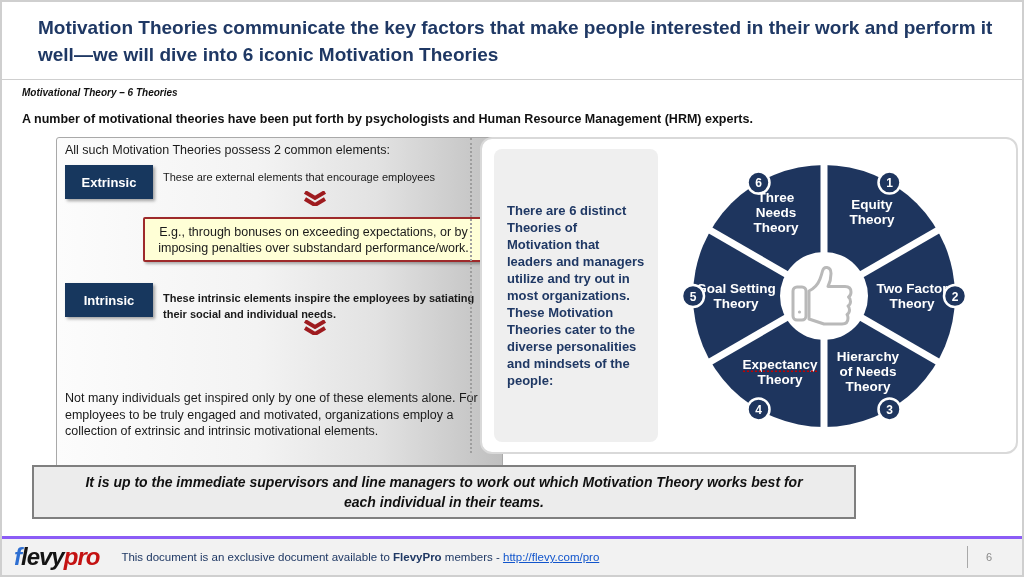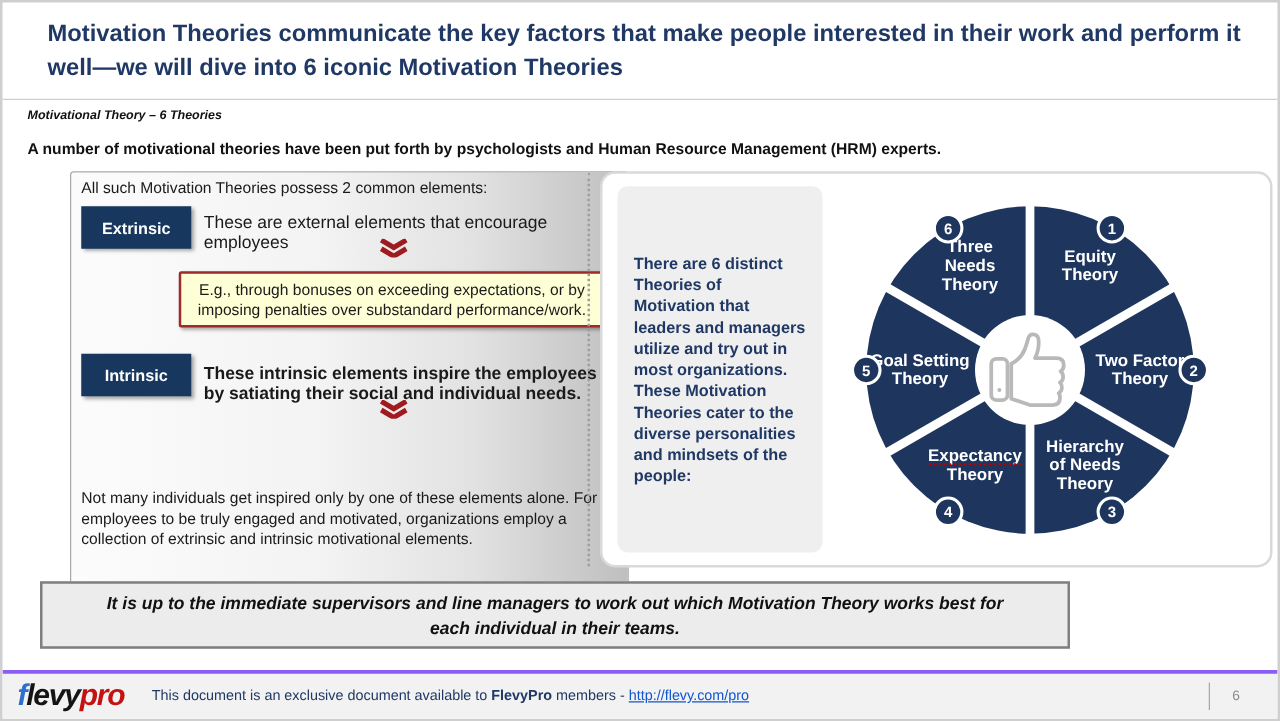--- a/index.html
+++ b/index.html
@@ -29,21 +29,21 @@
     background: linear-gradient(to right, #fcfcfc 0%, #f3f3f3 45%, #e2e2e2 72%, #bfbfbf 100%);
     margin-left: 44px;
   }
   .lp-intro { position: absolute; top: 5px; left: 8px; font-size: 12.5px; color: #1a1a1a; }
   .lp-label {
     position: absolute; left: 8px; width: 88px; height: 34px;
     background: #17375E; color: #ffffff; font-size: 13px; font-weight: bold;
     display: flex; align-items: center; justify-content: center;
     box-shadow: 2px 2px 3px rgba(0,0,0,0.35);
   }
-  .lp-desc { position: absolute; left: 106px; width: 332px; font-size: 14px; color: #1a1a1a; line-height: 16px; }
+  .lp-desc { position: absolute; left: 106px; width: 332px; font-size: 11px; color: #1a1a1a; line-height: 16px; }
   .chevron { position: absolute; left: 246px; width: 24px; height: 15px; }
   .ybox {
     position: absolute; left: 86px; width: 341px;
     background: #FFFFD6; border: 2px solid #9E2A2B; border-radius: 2px;
     box-shadow: 2px 2px 3px rgba(0,0,0,0.3);
     font-size: 12.5px; color: #1a1a1a; line-height: 16px; text-align: center;
     display: flex; align-items: center; justify-content: center; padding: 4px 10px;
   }
   .lp-conclusion { position: absolute; top: 252px; left: 8px; right: 12px; font-size: 12.5px; color: #1a1a1a; line-height: 16.5px; }
   

